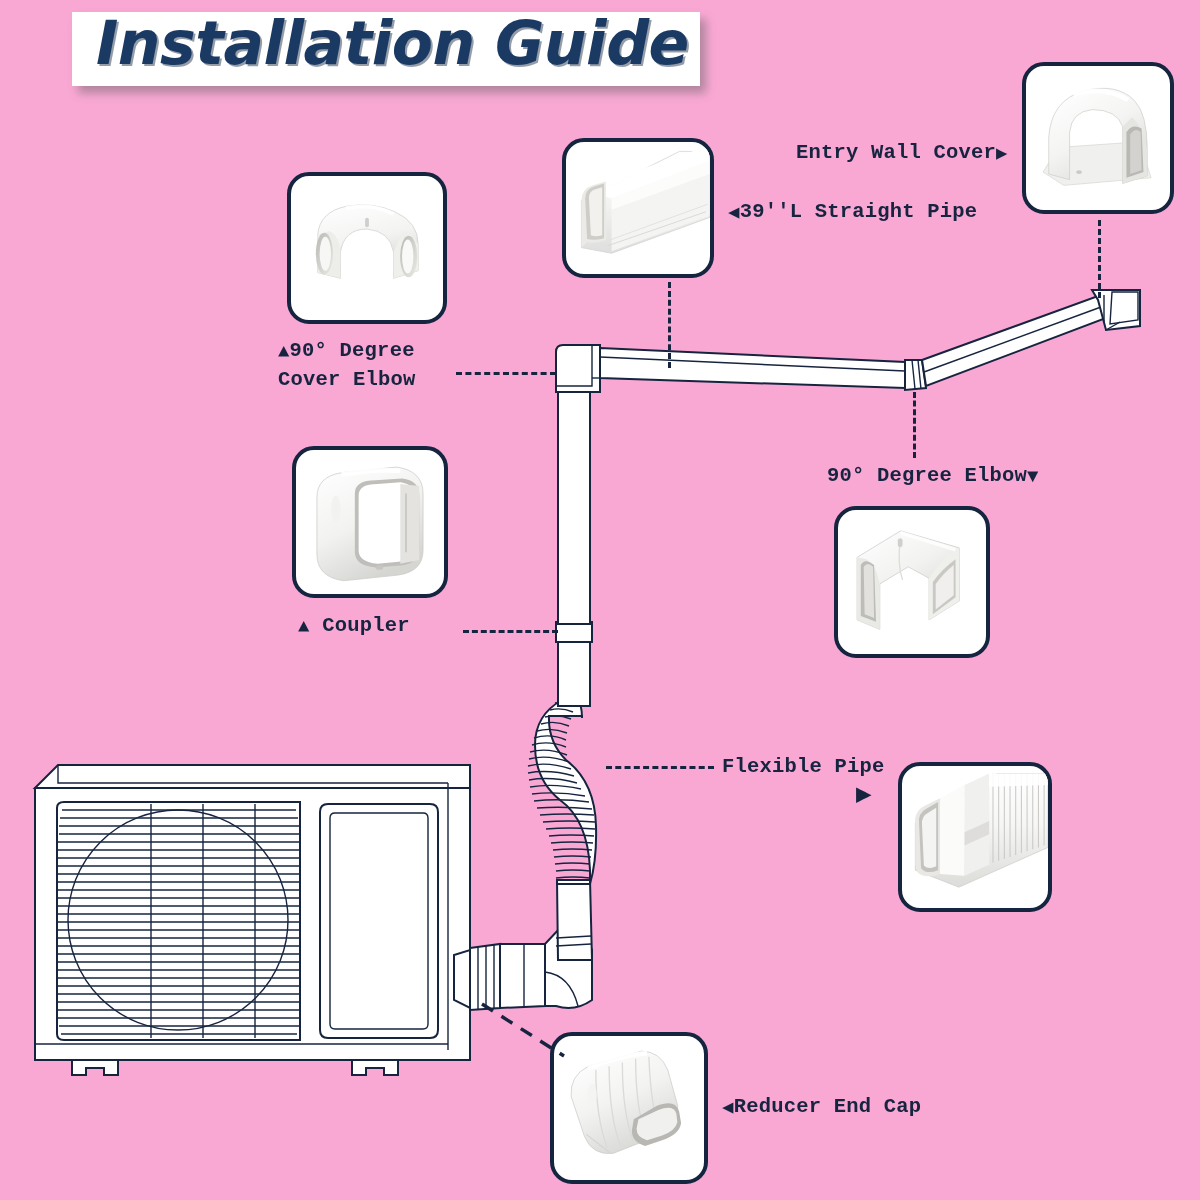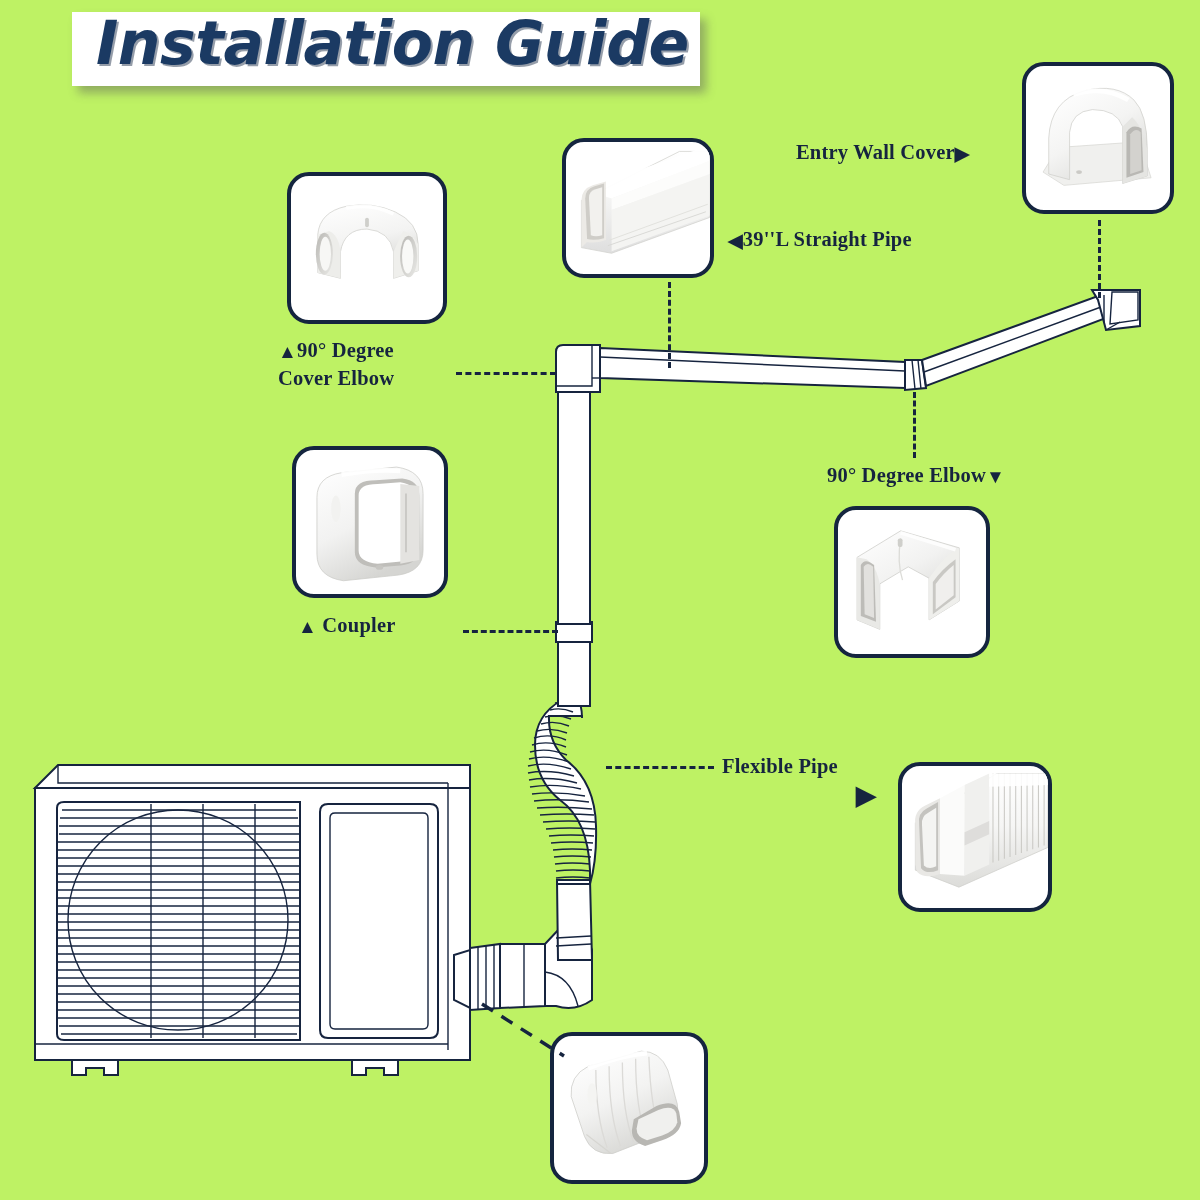--- a/index.html
+++ b/index.html
@@ -4,21 +4,21 @@
 <style>
   html, body {
     margin: 0;
     padding: 0;
     background: #ffffff;
   }
   #stage {
     position: relative;
     width: 1200px;
     height: 1200px;
-    background: #bef264;
+    background: #f9a8d4;
     overflow: hidden;
     font-family: "DejaVu Sans", "Liberation Sans", sans-serif;
   }
 
   
   #title-banner {
     position: absolute;
     left: 72px;
     top: 12px;
     width: 628px;
@@ -51,21 +51,21 @@
     background: #ffffff;
     box-sizing: border-box;
     overflow: hidden;
   }
   .pbox svg { display: block; width: 100%; height: 100%; }
 
   
   .label {
     position: absolute;
     color: #16243f;
-    font-family: Liberation Serif, serif;
+    font-family: Liberation Mono, monospace;
     font-weight: bold;
     font-size: 20.5px;
     line-height: 27px;
     white-space: nowrap;
     letter-spacing: 0.2px;
   }
   .label.two-line { white-space: normal; }
   .tri { font-size: 19px; line-height: 27px; vertical-align: -1px; }
 
   
@@ -284,21 +284,21 @@
       <path d="M16,62 Q16,50 28,46 L42,42 L42,104 Q30,108 22,106 L16,112 Z" fill="#eceae6"></path>
       <path d="M20,60 Q20,50 30,47 L40,44 L40,102 Q30,105 22,103 Z" fill="#cfcdc8"></path>
       <path d="M24,59 Q24,52 31,50 L38,48 L38,99 Q31,101 26,99 Z" fill="#f2f1ee"></path>
       <path d="M42,42 L142,7 L152,7 L152,20 L48,60 L42,58 Z" fill="#ffffff" opacity="0.95"></path>
       <path d="M48,60 L152,20 L152,34 L48,72 Z" fill="#fcfcfb"></path>
       <path d="M48,72 L152,34 L152,78 L48,116 Z" fill="#f4f4f2"></path>
       <path d="M46,104 L150,66" stroke="#e0e0dc" stroke-width="1" fill="none"></path>
       <path d="M44,110 L148,74" stroke="#d8d8d4" stroke-width="1" fill="none"></path>
     </svg>
   </div>
-  <div class="label" style="left:728px; top:198px;margin-top:28px;">
+  <div class="label" style="left:728px; top:198px;">
     <span class="tri">◀</span><span>39''L Straight Pipe</span>
   </div>
 
   <div class="pbox" style="left:1022px; top:62px; width:152px; height:152px;">
     <svg viewBox="0 0 152 152">
       <defs>
         <linearGradient id="gC" x1="0.1" y1="0" x2="0.7" y2="1">
           <stop offset="0%" stop-color="#ffffff"></stop>
             <stop offset="50%" stop-color="#f4f4f3"></stop>
             <stop offset="100%" stop-color="#d9d9d6"></stop>
@@ -420,20 +420,23 @@
           <path d="M86,24 Q86,78 98,108"></path>
         <path d="M100,22 Q102,76 112,102"></path>
       </g>
       <path d="M108,74 Q128,66 132,80 L134,92 Q132,104 114,110 L96,116 Q82,112 82,100 L84,88 Z" fill="#b8b7b3"></path>
       <path d="M110,78 Q126,72 129,82 L130,91 Q128,100 114,105 L98,110 Q87,107 87,98 L89,88 Z" fill="#f0f0ee"></path>
       <path d="M36,34 Q70,20 98,18" stroke="#ffffff" stroke-width="5" fill="none" opacity="0.9"></path>
       <ellipse cx="40" cy="62" rx="5" ry="12" fill="#f4f4f2"></ellipse>
       <path d="M34,104 L60,124" stroke="#d6d5d1" stroke-width="1.2" fill="none"></path>
     </svg>
   </div>
+  <div class="label" style="left:722px; top:1093px;">
+    <span class="tri">◀</span><span>Reducer End Cap</span>
+  </div>
 
   <div class="dash-h" style="left:456px; top:372px; width:100px;"></div>
   <div class="dash-v" style="left:668px; top:282px; height:86px;"></div>
   <div class="dash-v" style="left:1098px; top:220px; height:78px;"></div>
   <div class="dash-v" style="left:913px; top:392px; height:66px;"></div>
   <div class="dash-h" style="left:463px; top:630px; width:95px;"></div>
   <div class="dash-h" style="left:606px; top:766px; width:108px;"></div>
   <div style="position:absolute; left:480px; top:1002px; width:86px; height:56px;">
     <svg viewBox="0 0 86 56" style="display:block;width:100%;height:100%;">
       <line x1="2" y1="2" x2="84" y2="54" stroke="#16243f" stroke-width="3.5" stroke-dasharray="13 10"></line>

